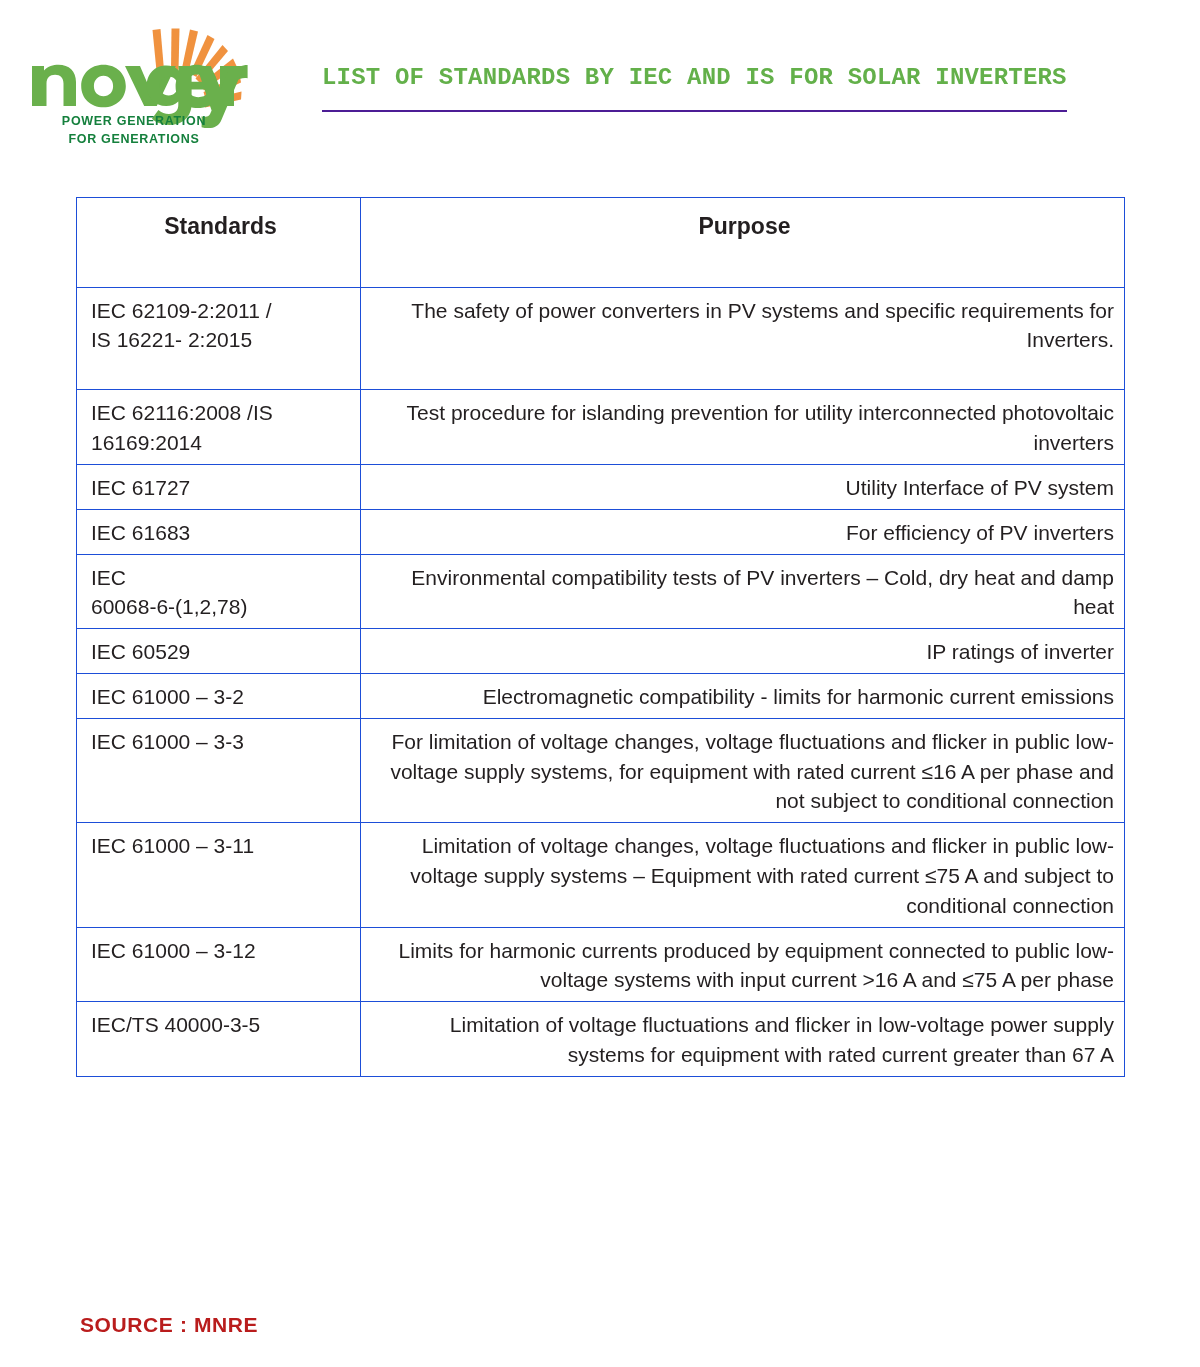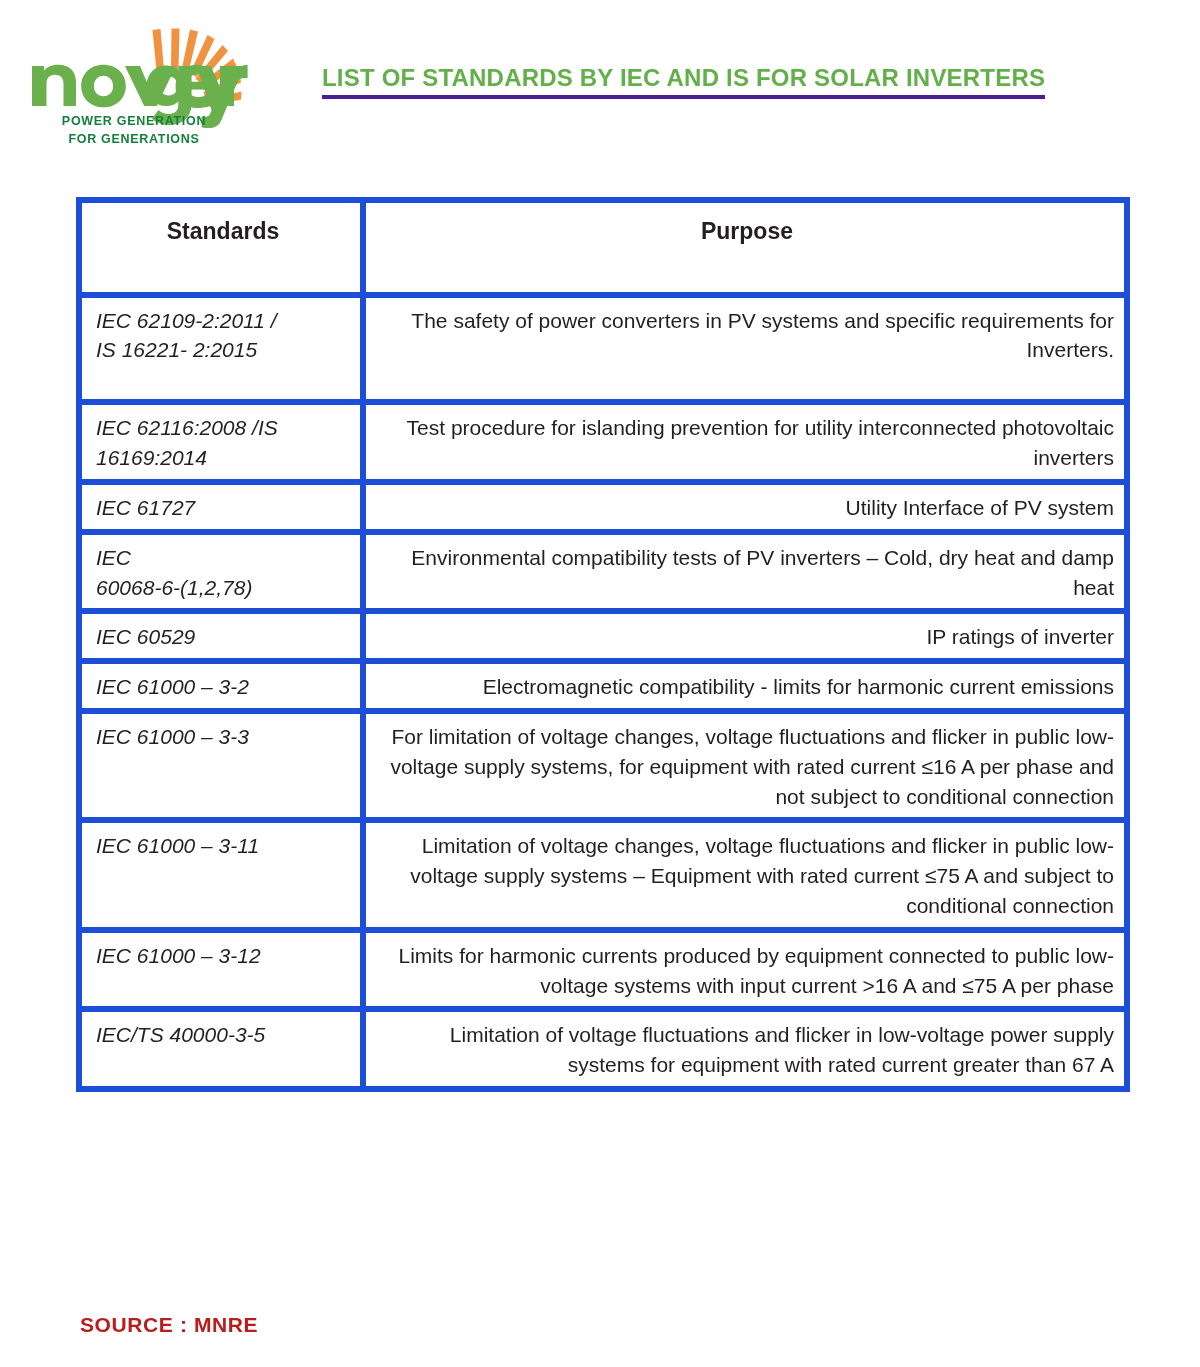--- a/index.html
+++ b/index.html
@@ -32,60 +32,60 @@
     display: block;
   }
   .page-title {
     position: absolute;
     left: 322px;
     top: 64px;
     font-size: 24px;
     font-weight: bold;
     letter-spacing: 0.2px;
     color: #63b04a;
-    border-bottom: 4px solid #4c1d95;
-    padding-bottom: 3px;
+    border-bottom: 2px solid #4c1d95;
+    padding-bottom: 19px;
     white-space: nowrap;
+    font-family: Liberation Mono, monospace;
   }
 
   
   .table-wrap {
     position: absolute;
     left: 76px;
     top: 197px;
     width: 1048px;
   }
   table.std-table {
     border-collapse: collapse;
     width: 1048px;
     table-layout: fixed;
   }
   table.std-table col.c-std { width: 284px; }
   table.std-table col.c-pur { width: 764px; }
 
   table.std-table th,
   table.std-table td {
-    border: 6px solid #1d4ed8;
+    border: 1px solid #1d4ed8;
     vertical-align: top;
     padding: 8px 10px 12px 14px;
     font-size: 21px;
     line-height: 1.42;
     color: #231f20;
   }
   table.std-table thead th {
     text-align: center;
     font-weight: bold;
     font-size: 23px;
     padding-top: 12px;
     padding-bottom: 44px;
   }
   table.std-table td.std-cell {
     white-space: pre-line;
     padding-right: 6px;
-    font-style: italic;
   }
   table.std-table td.purpose-cell {
     text-align: right;
   }
   
   tr[data-pad="lg"] td { padding-bottom: 34px; }
   tr[data-pad="sm"] td { padding-bottom: 6px; }
 
   
   .source-line {
@@ -182,20 +182,24 @@
       <tr data-pad="sm">
         <td class="std-cell">IEC 62116:2008 /IS
 16169:2014</td>
         <td class="purpose-cell">Test procedure for islanding prevention for utility interconnected photovoltaic inverters</td>
       </tr>
       <tr data-pad="sm">
         <td class="std-cell">IEC 61727</td>
         <td class="purpose-cell">Utility Interface of PV system</td>
       </tr>
       <tr data-pad="sm">
+        <td class="std-cell">IEC 61683</td>
+        <td class="purpose-cell">For efficiency of PV inverters</td>
+      </tr>
+      <tr data-pad="sm">
         <td class="std-cell">IEC
 60068-6-(1,2,78)</td>
         <td class="purpose-cell">Environmental compatibility tests of PV inverters – Cold, dry heat and damp heat</td>
       </tr>
       <tr data-pad="sm">
         <td class="std-cell">IEC 60529</td>
         <td class="purpose-cell">IP ratings of inverter</td>
       </tr>
       <tr data-pad="sm">
         <td class="std-cell">IEC 61000 – 3-2</td>

